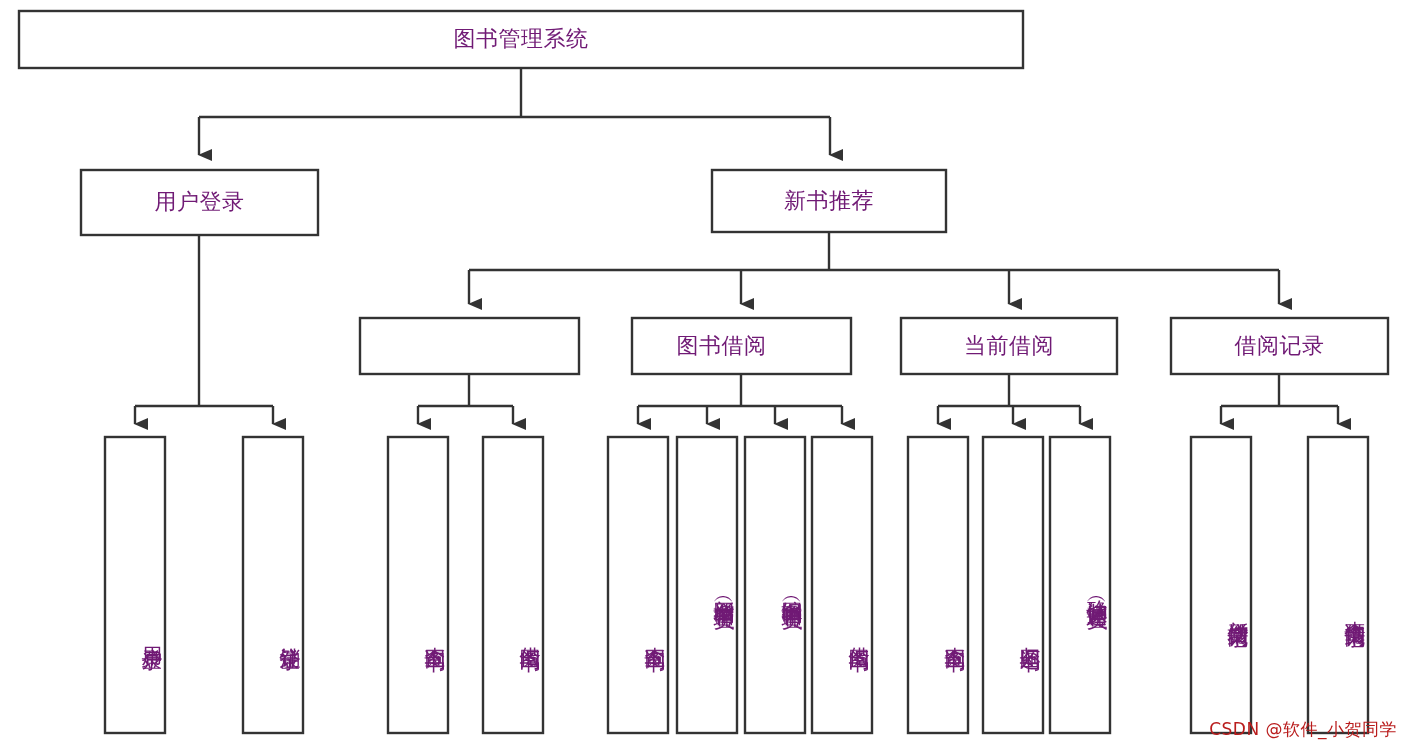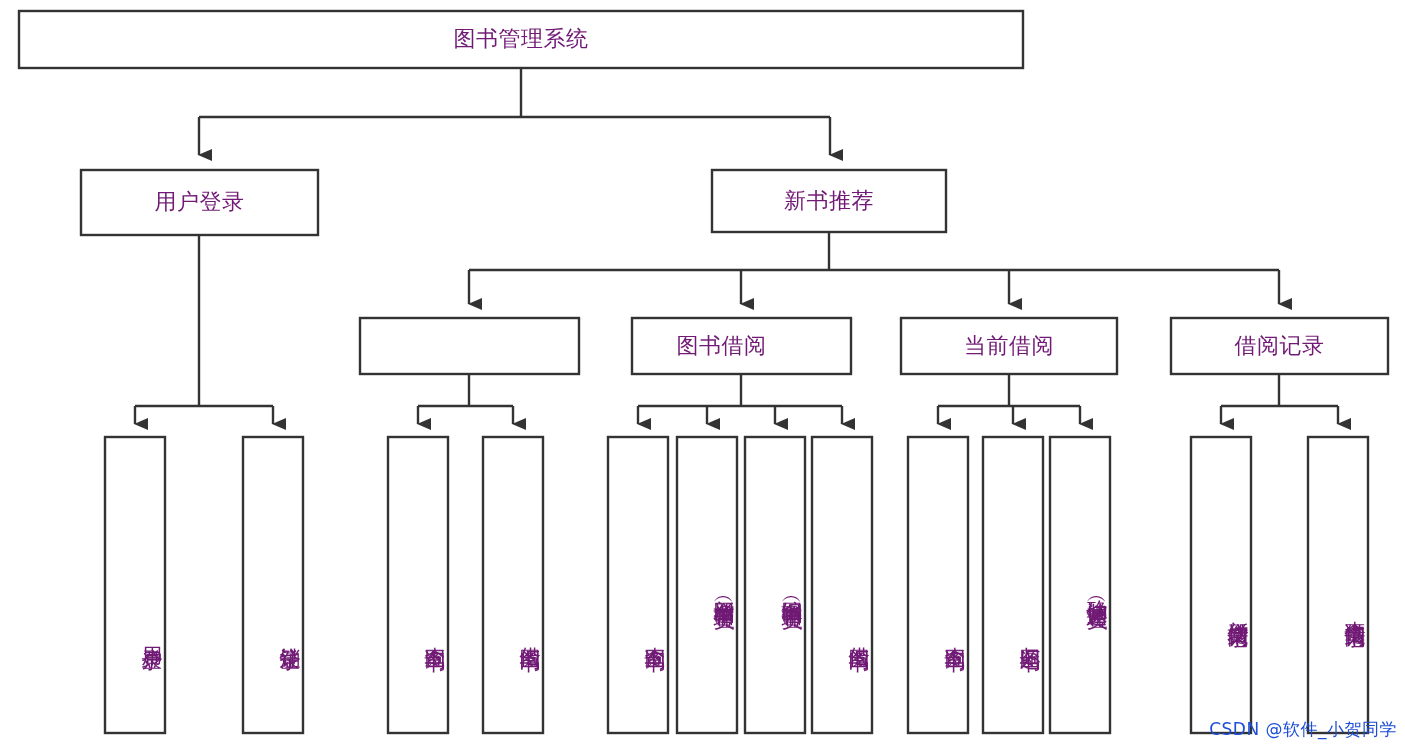--- a/index.html
+++ b/index.html
@@ -64,21 +64,21 @@
     letter-spacing: 1.5px;
     align-items: flex-start;
     justify-content: center;
     padding-top: 14px;
   }
   .watermark {
     position: absolute;
     right: 8px;
     bottom: 6px;
     font-size: 17px;
-    color: #1d4ed8;
+    color: #b91c1c;
     font-family: "DejaVu Sans", "Liberation Sans", sans-serif;
     letter-spacing: 0.5px;
     white-space: nowrap;
   }
 </style>
 </head>
 <body>
 
 <div id="diagram-root">
 

